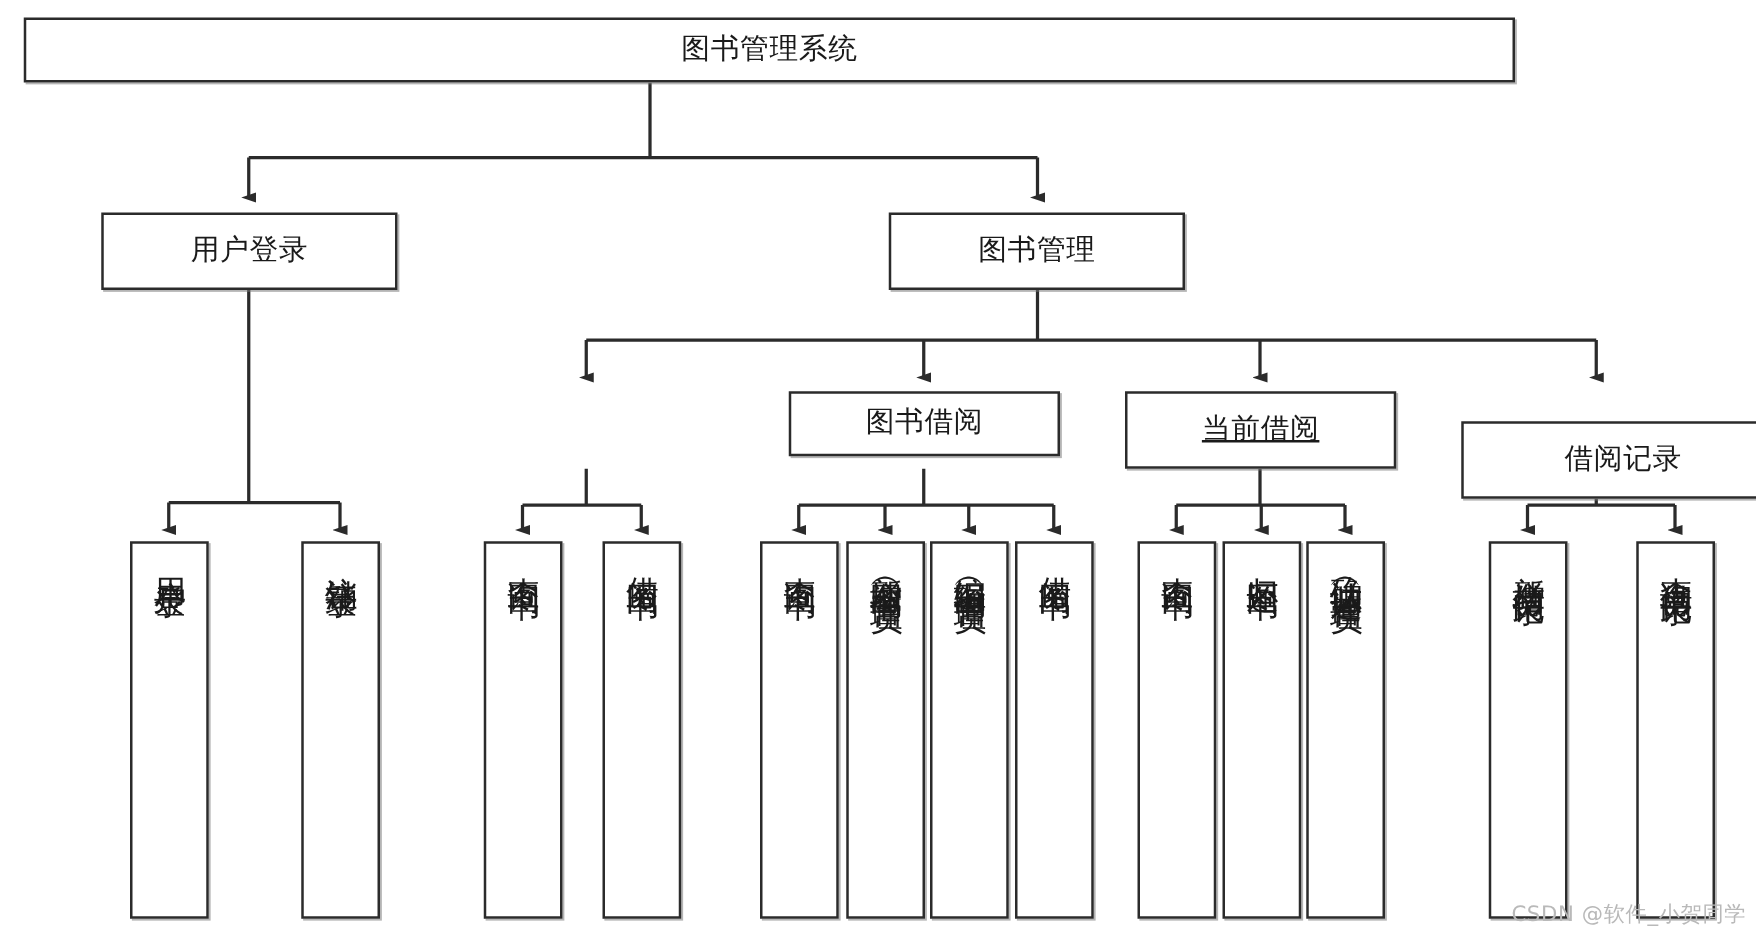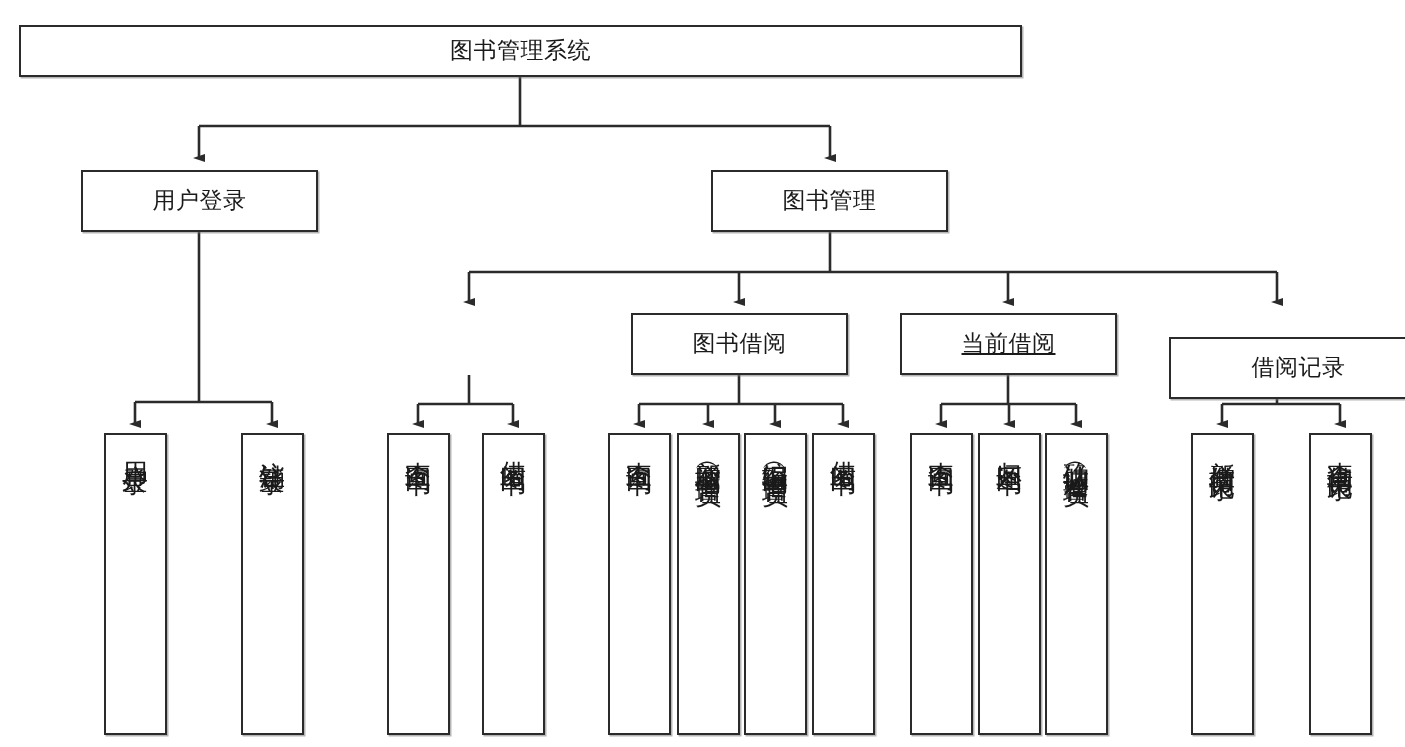--- a/index.html
+++ b/index.html
@@ -125,34 +125,34 @@
       <path d="M1076,404 L1076,424" marker-end="url(#arrow)"></path>
 
       <path d="M1277,375 L1277,404"></path>
       <path d="M1222,404 L1340,404"></path>
       <path d="M1222,404 L1222,424" marker-end="url(#arrow)"></path>
       <path d="M1340,404 L1340,424" marker-end="url(#arrow)"></path>
 
     </g>
   </svg>
 
-  <div class="node horiz root" style="left:19px; top:14px; width:1003px; height:52px;margin-top:11px;">
+  <div class="node horiz root" style="left:19px; top:14px; width:1193px; height:52px;">
     <span class="label">图书管理系统</span>
   </div>
 
   <div class="node horiz" style="left:81px; top:170px; width:237px; height:62px;">
     <span class="label">用户登录</span>
   </div>
 
   <div class="node horiz" style="left:711px; top:170px; width:237px; height:62px;">
     <span class="label">图书管理</span>
   </div>
 
 
-  <div class="node horiz" style="left:631px; top:313px; width:217px; height:62px;">
+  <div class="node horiz" style="left:631px; top:313px; width:217px; height:52px;">
     <span class="label">图书借阅</span>
   </div>
 
   <div class="node horiz" style="left:900px; top:313px; width:217px; height:62px;text-decoration:underline;">
     <span class="label">当前借阅</span>
   </div>
 
   <div class="node horiz" style="left:1169px; top:313px; width:259px; height:62px;margin-top:24px;">
     <span class="label">借阅记录</span>
   </div>
@@ -194,14 +194,15 @@
     <span class="label">确认归还（管理员）</span>
   </div>
 
   <div class="node vert" style="left:1191px; top:433px; width:63px; height:302px;">
     <span class="label">新增借阅记录</span>
   </div>
   <div class="node vert" style="left:1309px; top:433px; width:63px; height:302px;">
     <span class="label">查询借阅记录</span>
   </div>
 
+  <div id="watermark">CSDN @软件_小贺同学</div>
 
 </div>
 
 </body></html>

